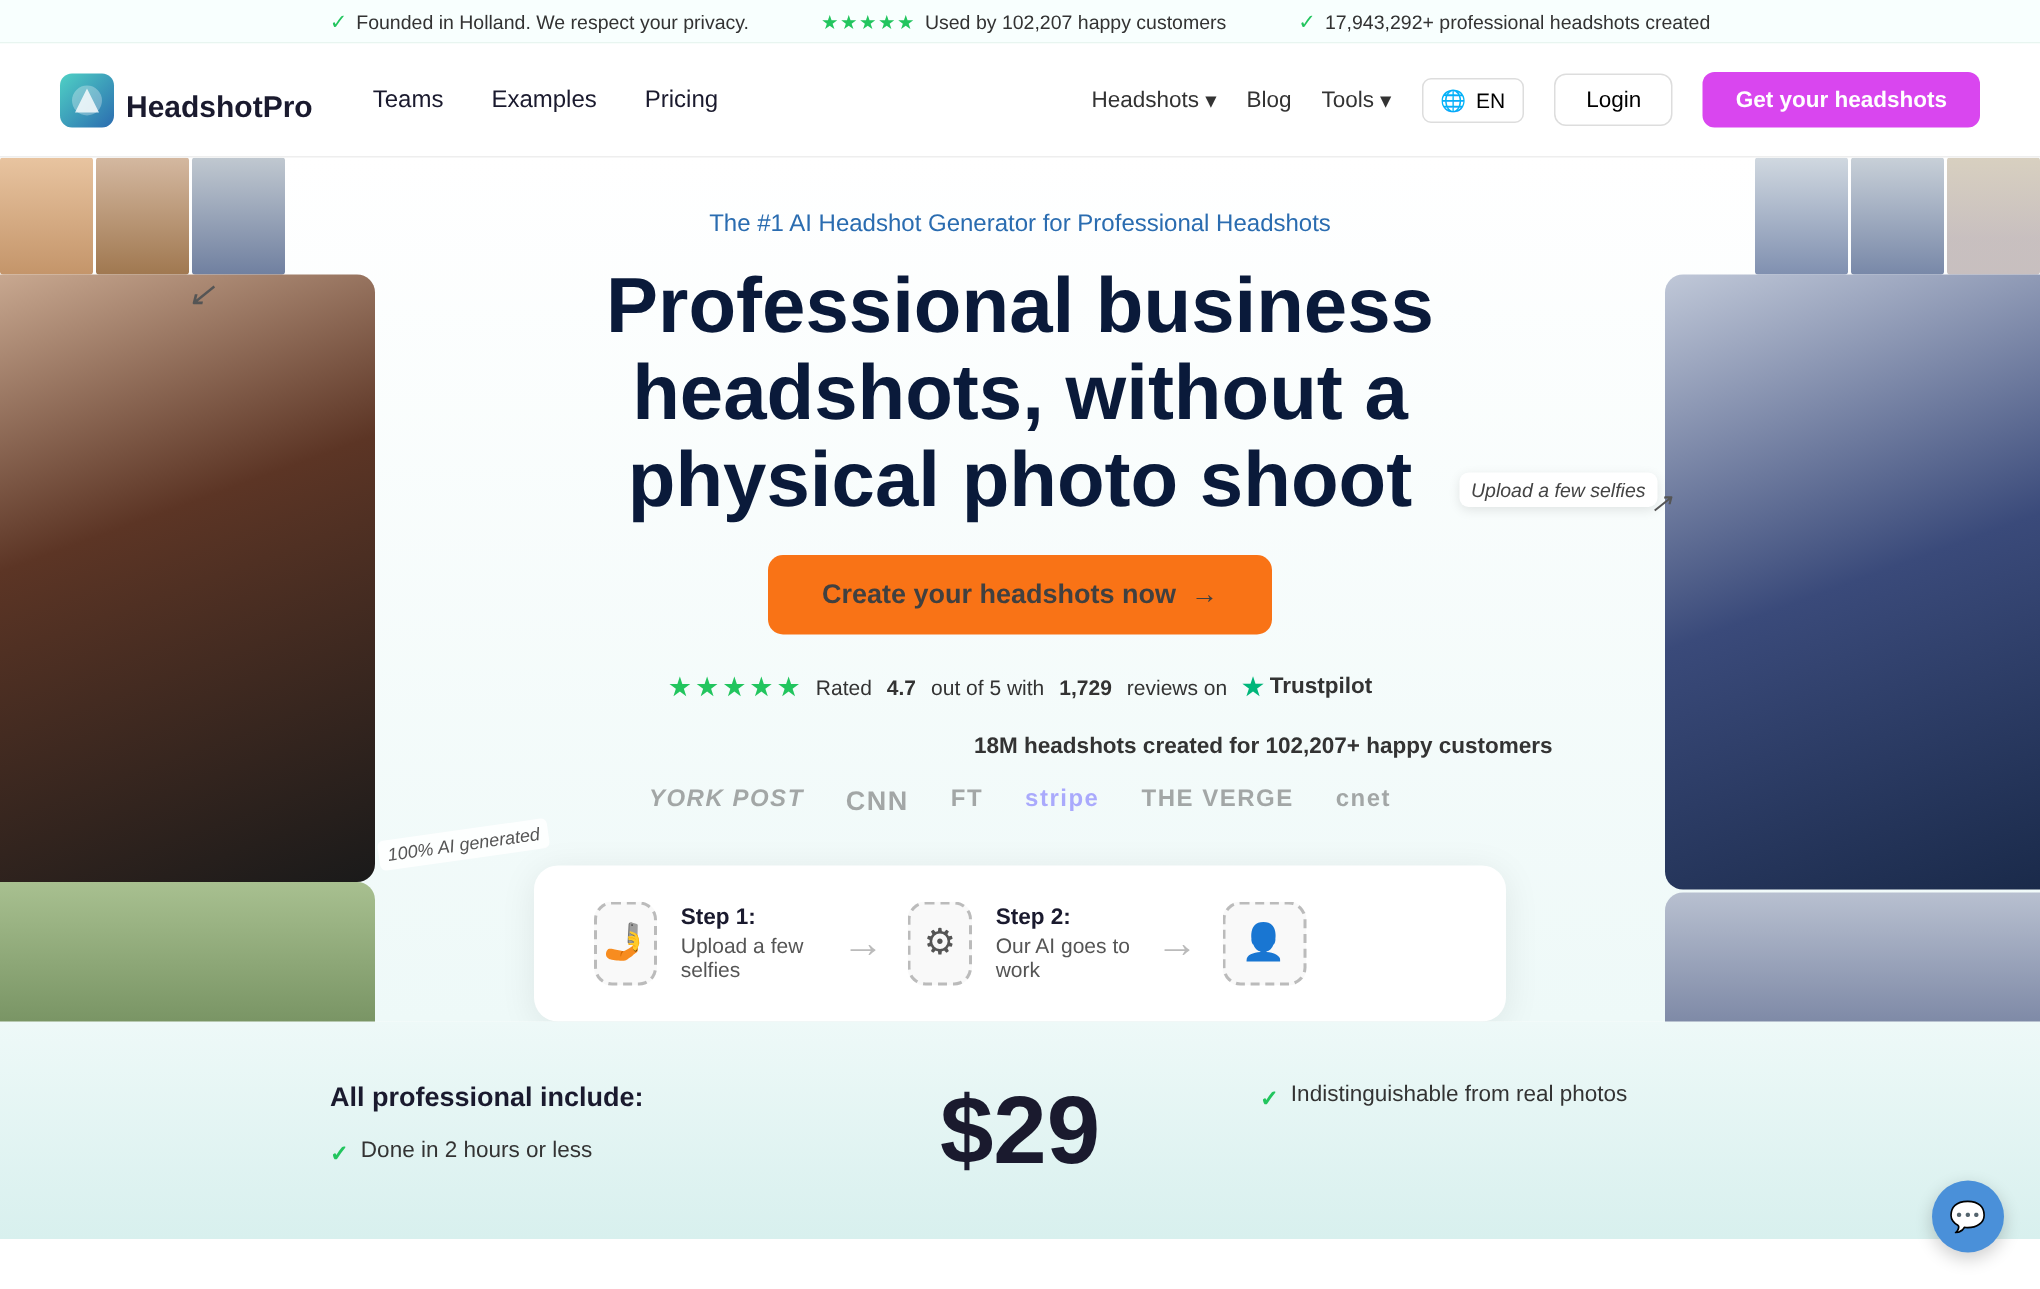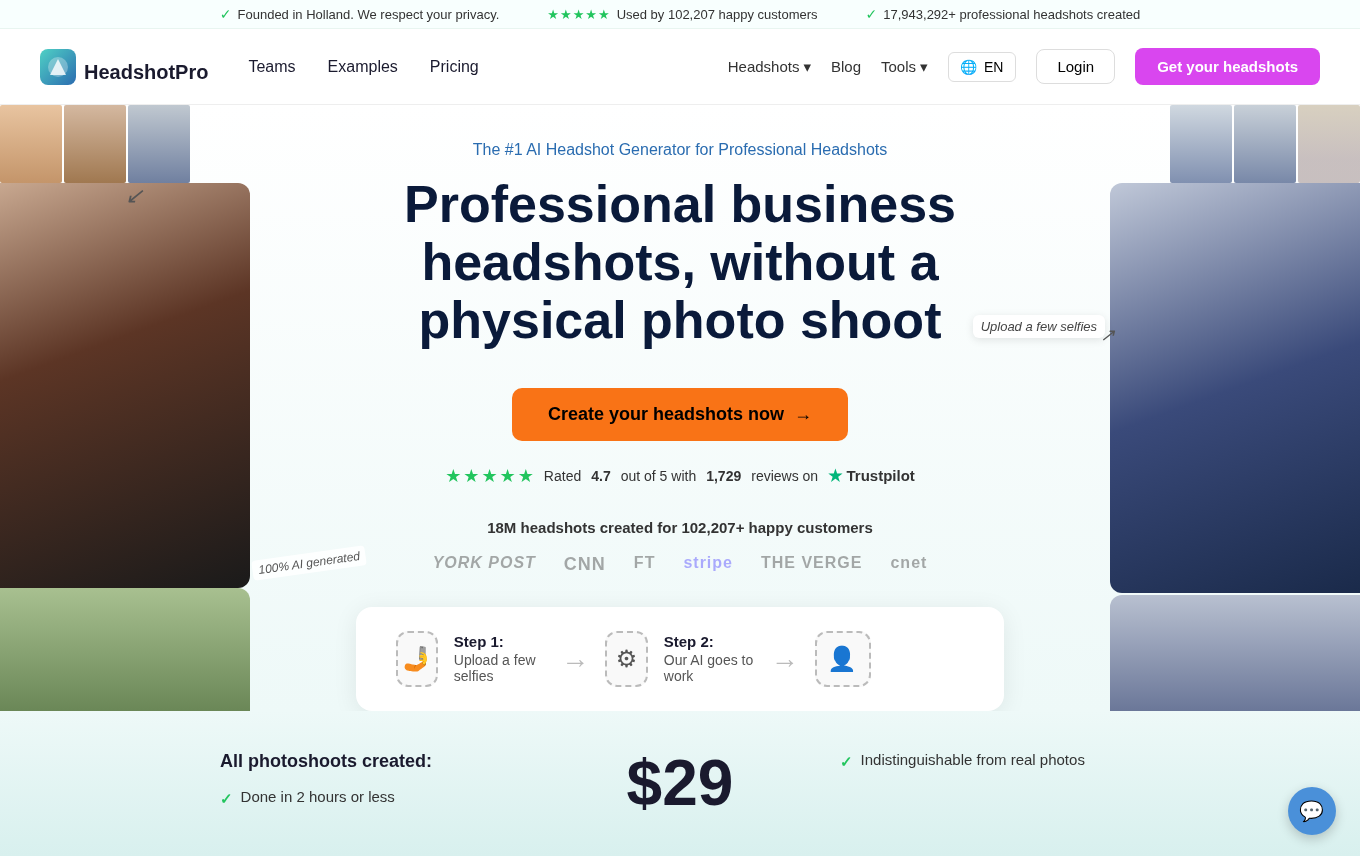--- a/index.html
+++ b/index.html
@@ -145,45 +145,45 @@
       z-index: 5;
       text-align: center;
       padding: 36px 20px 0;
       max-width: 750px;
       margin: 0 auto;
     }
     .hero-subtitle {
       color: #2a6cb0; font-size: 16px; font-weight: 500; margin-bottom: 16px;
     }
     .hero-title {
-      font-size: 52px; font-weight: 800; color: #0a1a3a; line-height: 1.12; margin-bottom: 38px;
+      font-size: 52px; font-weight: 800; color: #0a1a3a; line-height: 1.12; margin-bottom: 20px;
     }
     .hero-desc {
       font-size: 17px; color: #444; line-height: 1.6; margin-bottom: 32px;
     }
     .hero-cta {
-      background: #f97316; color: #000000; border: none; border-radius: 10px;
+      background: #f97316; color: #404040; border: none; border-radius: 10px;
       padding: 16px 36px; font-size: 18px; font-weight: 700; cursor: pointer;
       display: inline-flex; align-items: center; gap: 10px;
     }
 
     
     .rating-row {
       display: flex; align-items: center; justify-content: center; gap: 10px;
       margin-top: 24px; font-size: 14px; color: #333;
     }
     .star-row { display: flex; gap: 2px; }
     .star { color: #22c55e; font-size: 18px; }
     .star-half { color: #22c55e; font-size: 18px; }
     .trustpilot-logo { display: flex; align-items: center; gap: 4px; font-weight: 700; font-size: 15px; }
     .trustpilot-star { color: #00b67a; font-size: 16px; }
 
     
     .headshots-row {
-      margin-top: 32px; font-size: 15px; color: #333;
+      margin-top: 20px; font-size: 15px; color: #333; text-align: right;
     }
     .headshots-row span { font-weight: 700; }
 
     
     .press-row {
       display: flex; justify-content: center; gap: 28px;
       margin-top: 18px; opacity: 0.5; flex-wrap: wrap;
     }
     .press-logo { font-size: 16px; font-weight: 700; color: #555; letter-spacing: 1px; font-style: italic; }
 
@@ -412,21 +412,21 @@
       <div class="step-icon-box">
         <span>👤</span>
       </div>
     </div>
   </div>
 
 </div>
 
 <div class="bottom-section">
   <div class="bottom-col">
-    <h3>All photoshoots created:</h3>
+    <h3>All professional include:</h3>
     <div class="bottom-item">
       <span class="bottom-check">✓</span>
       <span>Done in 2 hours or less</span>
     </div>
 
   </div>
 
   <div class="price-col">
     <div class="price-display">$29</div>
 

